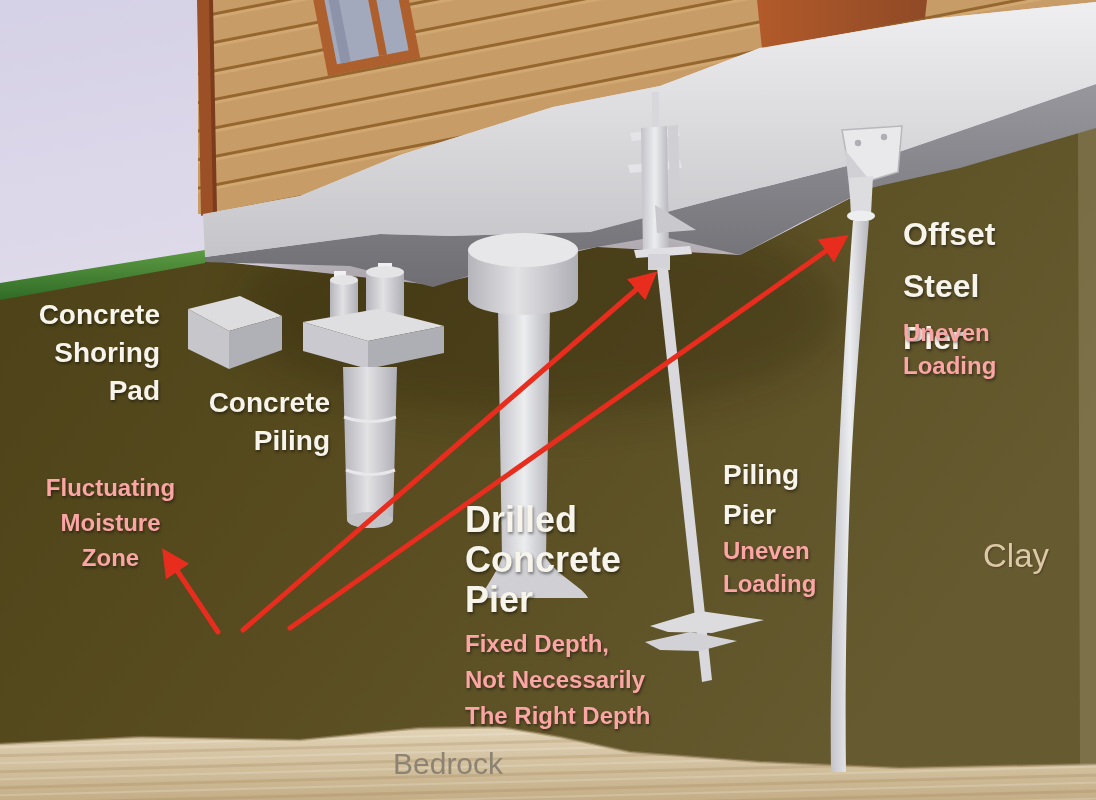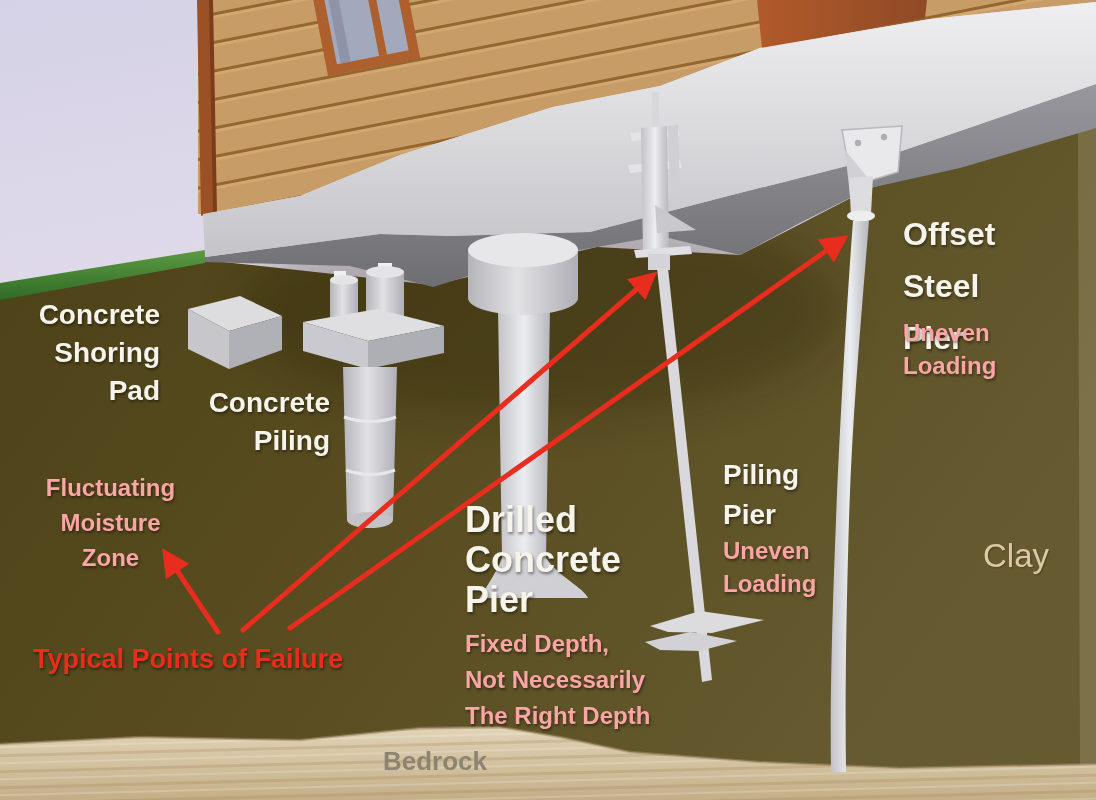--- a/index.html
+++ b/index.html
@@ -16,21 +16,21 @@
   .lbl-moisture{left:38px;top:470px;width:145px;text-align:center;font-size:24px;line-height:35px;}
   .lbl-failure{left:33px;top:641px;font-size:27px;}
   .lbl-drilled{left:465px;top:500px;font-size:36px;line-height:40px;}
   .lbl-drilled-note{left:465px;top:626px;font-size:24px;line-height:36px;}
   .lbl-helical{left:723px;top:455px;font-size:28px;line-height:40px;}
   .lbl-helical-note{left:723px;top:534px;font-size:24px;line-height:33px;}
   .lbl-offset{left:903px;top:208px;font-size:32px;line-height:52px;}
   .lbl-offset-note{left:903px;top:316px;font-size:24px;line-height:33px;}
   .lbl-clay{left:963px;top:534px;font-size:33px;font-weight:500;color:#dcc8a6;
             text-shadow:1px 1px 2px rgba(0,0,0,0.25);margin-left:20px;}
-  .lbl-bedrock{left:383px;top:744px;font-size:26px;font-weight:700;color:#8d8373;
+  .lbl-bedrock{left:393px;top:744px;font-size:30px;font-weight:400;color:#8d8373;
             text-shadow:none;}
   .lbl-watermark{left:470px;top:694px;font-size:48px;font-weight:700;
             color:rgba(255,255,255,0.32);text-shadow:none;direction:rtl;
             font-family:"DejaVu Sans", sans-serif;}
 </style>
 </head>
 <body>
 
 <div class="scene">
 <svg width="1096" height="800" viewBox="0 0 1096 800">
@@ -189,21 +189,20 @@
 </svg>
 
 <div class="label white lbl-shoring">Concrete
 Shoring
 Pad</div>
 <div class="label white lbl-piling">Concrete
 Piling</div>
 <div class="label yellow lbl-moisture">Fluctuating
 Moisture
 Zone</div>
-<div class="label red lbl-failure">Typical Points of Failure</div>
 <div class="label white lbl-drilled">Drilled
 Concrete
 Pier</div>
 <div class="label yellow lbl-drilled-note">Fixed Depth,
 Not Necessarily
 The Right Depth</div>
 <div class="label white lbl-helical">Piling
 Pier</div>
 <div class="label yellow lbl-helical-note">Uneven
 Loading</div>

